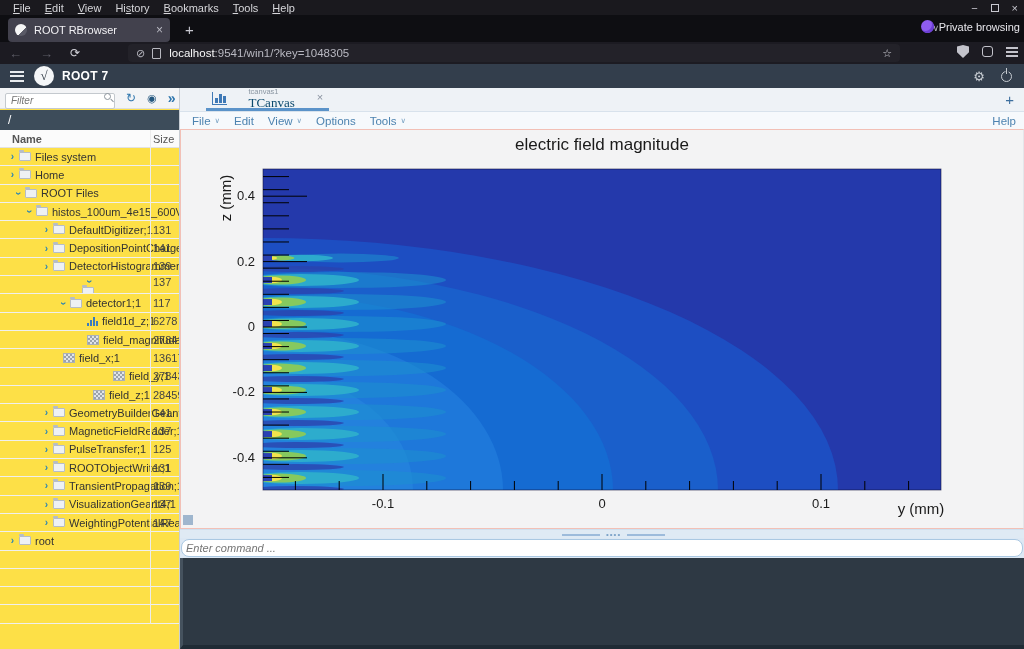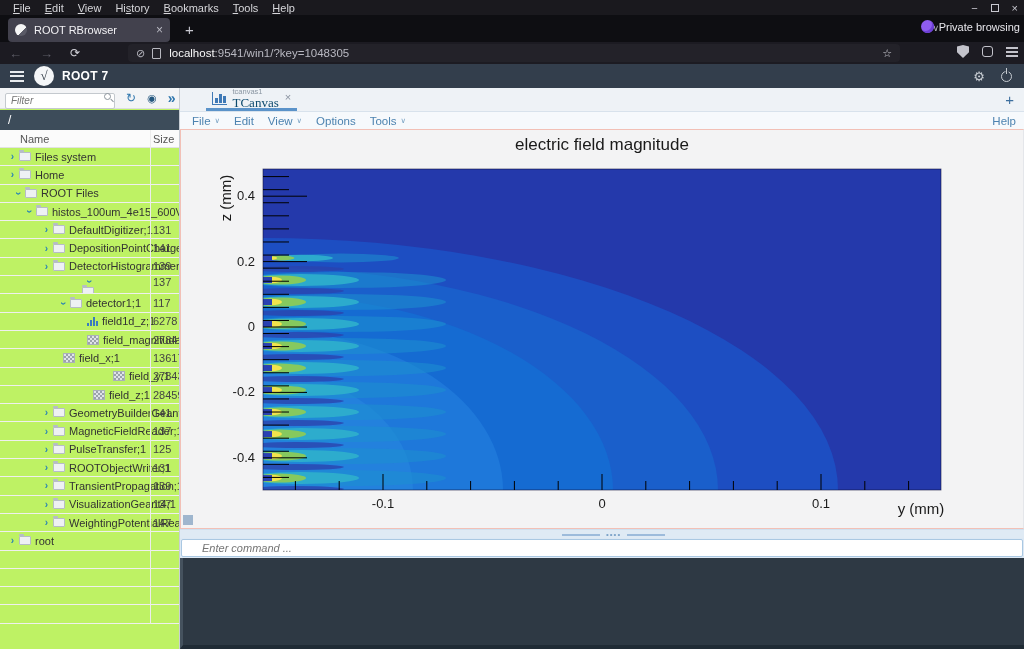--- a/index.html
+++ b/index.html
@@ -54,40 +54,40 @@
     font-weight:bold; font-size:13px; display:flex; align-items:center; justify-content:center;
     margin-right:8px; font-family:"Liberation Serif",serif; }
   .rh-title { font-size:12px; font-weight:bold; letter-spacing:.3px; }
   .rh-right { margin-left:auto; display:flex; gap:16px; align-items:center; padding-right:12px; color:#c7ccd2; }
   .rh-gear { font-size:13px; }
   .rh-power { width:11px; height:11px; border:1.5px solid #c7ccd2; border-radius:50%; position:relative; }
   .rh-power::after { content:""; position:absolute; left:3.5px; top:-4px; width:1.5px; height:6px; background:#333e4c;
     box-shadow:0 0 0 0.5px #333e4c; border-left:1.5px solid #c7ccd2; }
 
   
-  #sidebar { position:absolute; left:0; top:88px; width:180px; height:561px; background:#bef264;
+  #sidebar { position:absolute; left:0; top:88px; width:180px; height:561px; background:#fde047;
     border-right:1px solid #c9ced4; }
   .sb-toolbar { position:absolute; left:0; top:0; width:100%; height:21px; background:#f3f4f6;
     display:flex; align-items:center; border-bottom:1px solid #dadde0; }
   .filter-wrap { position:relative; margin-left:5px; width:110px; height:16px; }
   .filter-input { width:100%; height:100%; border:1px solid #c4c9ce; border-radius:2px; background:#fff;
     font-size:10px; font-style:italic; padding:0 16px 0 5px; color:#555; outline:none;
     font-family:"Liberation Sans",sans-serif; }
   .mag-icon { position:absolute; right:4px; top:3px; width:7px; height:7px; border:1.4px solid #8d959d;
     border-radius:50%; }
   .mag-icon::after { content:""; position:absolute; left:5px; top:5.5px; width:4px; height:1.4px;
     background:#8d959d; transform:rotate(45deg); }
   .sb-tool { color:#2f76ad; margin-left:11px; font-size:12px; }
   .sb-record { color:#24577f; font-size:11px; }
   .sb-more { font-weight:bold; font-size:14px; color:#2f76ad; }
   .sb-path { position:absolute; left:0; top:22px; width:100%; height:20px; background:#3d4c5a; color:#fff;
     font-size:12px; display:flex; align-items:center; padding-left:8px; }
   .tree-head { position:absolute; left:0; top:42px; width:100%; height:18px; background:#fbfbfb;
     border-bottom:1px solid #e2e2e2; font-size:11px; color:#555; display:flex; align-items:center; }
-  .tree-head .col-name { padding-left:20px; }
+  .tree-head .col-name { padding-left:12px;font-weight:bold; }
   .tree-head .col-size { position:absolute; left:153px; }
   #tree { position:absolute; left:0; top:60px; width:100%; }
   .tree-col-divider { position:absolute; left:150px; top:42px; width:1px; height:494px; background:#ececec; }
   .trow { position:relative; height:18.3px; border-bottom:1px solid #efefef; display:flex;
     align-items:center; font-size:11px; color:#333; white-space:nowrap; overflow:hidden; }
   .trow .exp { width:13px; flex:none; color:#2a84b4; font-size:10px; font-weight:bold; text-align:center; }
   .trow .exp.open { transform:rotate(90deg); }
   .ticon { flex:none; margin-right:4px; }
   .ticon.folder { width:12px; height:9px; background:#eef1f4; border:1px solid #b6bdc6; border-radius:1px;
     position:relative; }
@@ -97,21 +97,21 @@
   .ticon.hist1d i { display:block; width:2px; background:#3a7cc0; }
   .ticon.hist2d { width:12px; height:10px;
     background:repeating-conic-gradient(#9aa2ac 0 25%, #dfe3e8 0 50%); background-size:4px 4px;
     border:1px solid #aab1b9; }
   .trow .tlabel { overflow:hidden; text-overflow:clip; }
   .trow .tsize { position:absolute; left:153px; width:26px; overflow:hidden; color:#444; }
 
   
   #rp-tabbar { position:absolute; left:180px; top:88px; width:844px; height:24px; background:#eef2f6;
     border-bottom:1px solid #d8e2ec; }
-  .canvas-tab { position:absolute; left:26px; top:1px; height:22px; display:flex; align-items:center; gap:6px;
+  .canvas-tab { position:absolute; left:26px; top:1px; height:22px; display:flex; align-items:center; gap:22px;
     padding:0 6px; border-bottom:3px solid #5b93c9; }
   .chart-mini { display:inline-flex; align-items:flex-end; gap:1.5px; height:13px;
     border-left:1.5px solid #3f79b6; border-bottom:1.5px solid #3f79b6; padding:0 1px 1px 2px; }
   .chart-mini i { display:block; width:2.5px; background:#3f79b6; }
   .canvas-tab .labels { line-height:1; }
   .canvas-tab .sub { font-size:7.5px; color:#8a96a2; }
   .canvas-tab .main { font-size:13px; color:#0c4a6e; font-family:"Liberation Serif",serif; }
   .canvas-tab .x { color:#8a93a0; font-size:11px; align-self:flex-start; margin-top:2px; }
   .rp-plus { position:absolute; right:10px; top:3px; color:#3c6f9e; font-size:15px; }
   #rp-menubar { position:absolute; left:180px; top:112px; width:844px; height:17px; background:#f6f9fc;
@@ -128,21 +128,21 @@
   .resize-thumb { position:absolute; left:2px; bottom:3px; width:10px; height:10px; background:#9fb6ce; }
 
   
   #splitter { position:absolute; left:180px; top:529px; width:844px; height:9px; background:#dfeaf4;
     border-top:1px solid #cfe0ef; }
   .split-handle { position:absolute; left:382px; top:3px; display:flex; align-items:center; gap:6px; }
   .split-handle .bar { width:38px; height:2px; background:#9dbbdb; }
   .split-handle .dots { color:#7ba2c8; font-size:8px; letter-spacing:1px; line-height:4px; }
   #cmdbar { position:absolute; left:180px; top:538px; width:844px; height:20px; background:#dce8f4; }
   .cmd-input { position:absolute; left:1px; top:1px; width:842px; height:18px; border:1px solid #aac8e2;
-    border-radius:2px; background:#fff; font-size:11px; font-style:italic; color:#8a97a3; padding:0 20px;
+    border-radius:8px; background:#fff; font-size:11px; font-style:italic; color:#8a97a3; padding:0 4px;
     outline:none; font-family:"Liberation Sans",sans-serif; }
   #output { position:absolute; left:180px; top:558px; width:844px; height:91px; background:#2e3944;
     border-left:3px solid #45525e; border-bottom:4px solid #202b35; }
 </style>
 </head>
 <body>
 
 <div id="screen">
 
   <div id="ff-menubar">

